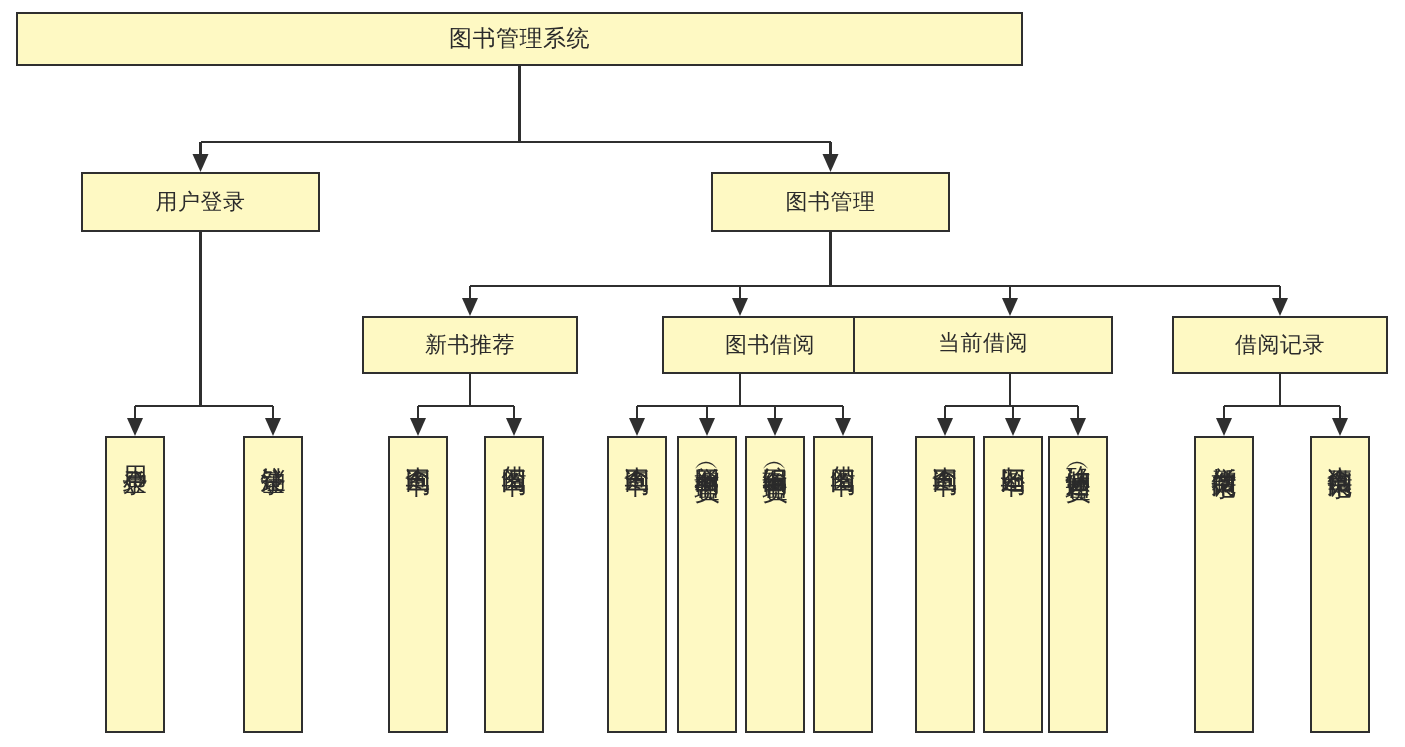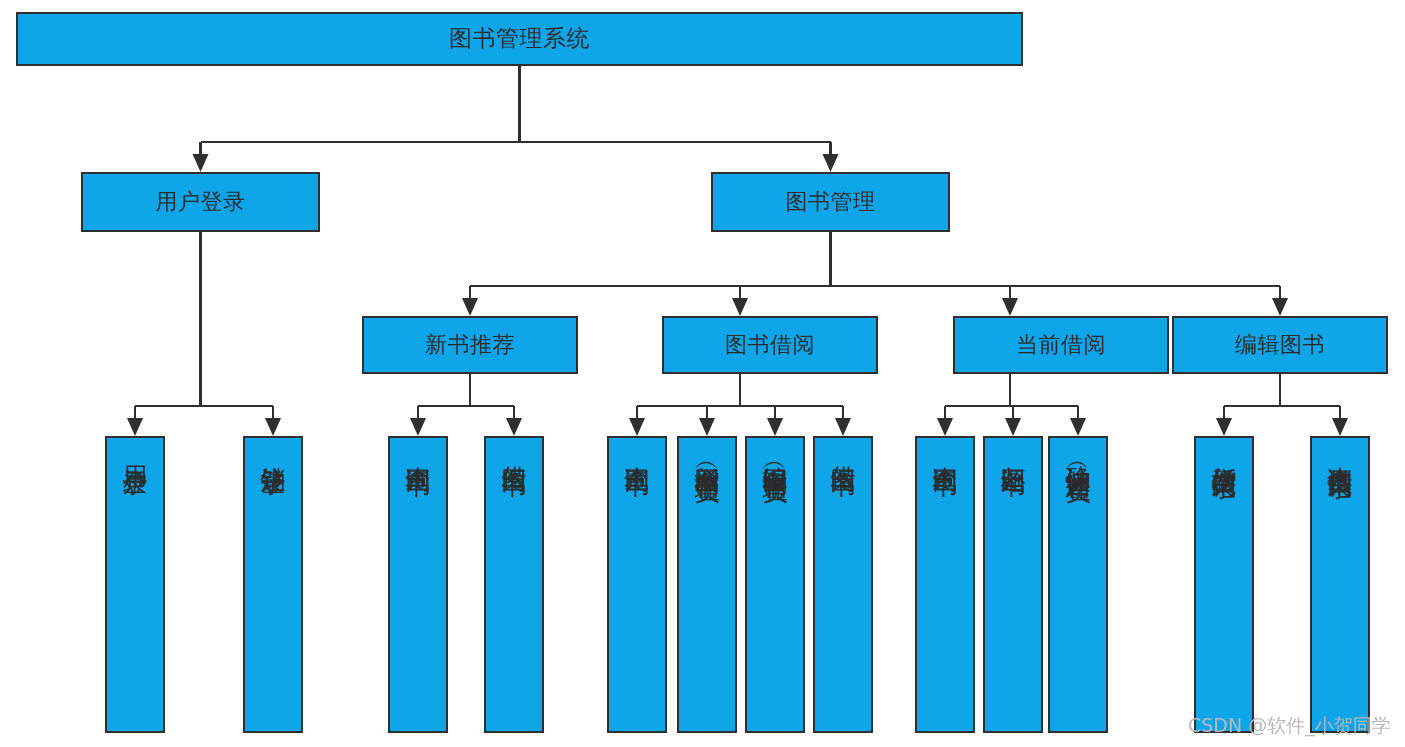--- a/index.html
+++ b/index.html
@@ -19,21 +19,21 @@
     position: absolute;
     left: 0;
     top: 0;
     width: 1405px;
     height: 747px;
   }
   .node {
     position: absolute;
     box-sizing: border-box;
     border: 2.5px solid #2f2f2f;
-    background: #0ea5e9;
+    background: #fef9c3;
     display: flex;
     align-items: center;
     justify-content: center;
     color: #2b2b2b;
     z-index: 3;
   }
   .node .lbl {
     display: block;
     text-align: center;
     line-height: 1.18;
@@ -136,25 +136,25 @@
       </div>
       <div class="node horiz" style="left: 711px; top: 172px; width: 239px; height: 60px;">
         <span class="lbl">图书管理</span>
       </div>
       <div class="node horiz" style="left: 362px; top: 316px; width: 216px; height: 58px; font-family: Liberation Serif, serif;">
         <span class="lbl">新书推荐</span>
       </div>
       <div class="node horiz" style="left: 662px; top: 316px; width: 216px; height: 58px;">
         <span class="lbl">图书借阅</span>
       </div>
-      <div class="node horiz" style="left: 953px; top: 316px; width: 216px; height: 58px;">
+      <div class="node horiz" style="left: 853px; top: 316px; width: 260px; height: 58px; font-family: Liberation Mono, monospace;">
         <span class="lbl">当前借阅</span>
       </div>
       <div class="node horiz" style="left: 1172px; top: 316px; width: 216px; height: 58px;">
-        <span class="lbl">编辑图书</span>
+        <span class="lbl">借阅记录</span>
       </div>
       <div class="node vert" style="left: 105px; top: 436px; width: 60px; height: 297px;">
         <span class="lbl">用户登录</span>
       </div>
       <div class="node vert" style="left: 243px; top: 436px; width: 60px; height: 297px;">
         <span class="lbl">注销登录</span>
       </div>
       <div class="node vert" style="left: 388px; top: 436px; width: 60px; height: 297px;">
         <span class="lbl">查询图书</span>
       </div>
@@ -182,14 +182,13 @@
       <div class="node vert" style="left: 1048px; top: 436px; width: 60px; height: 297px;">
         <span class="lbl">确认归还（管理员）</span>
       </div>
       <div class="node vert" style="left: 1194px; top: 436px; width: 60px; height: 297px;">
         <span class="lbl">新增借阅记录</span>
       </div>
       <div class="node vert" style="left: 1310px; top: 436px; width: 60px; height: 297px;">
         <span class="lbl">查询借阅记录</span>
       </div>
     </div>
-  <div class="watermark">CSDN @软件_小贺同学</div>
 </div>
 
 </body></html>

